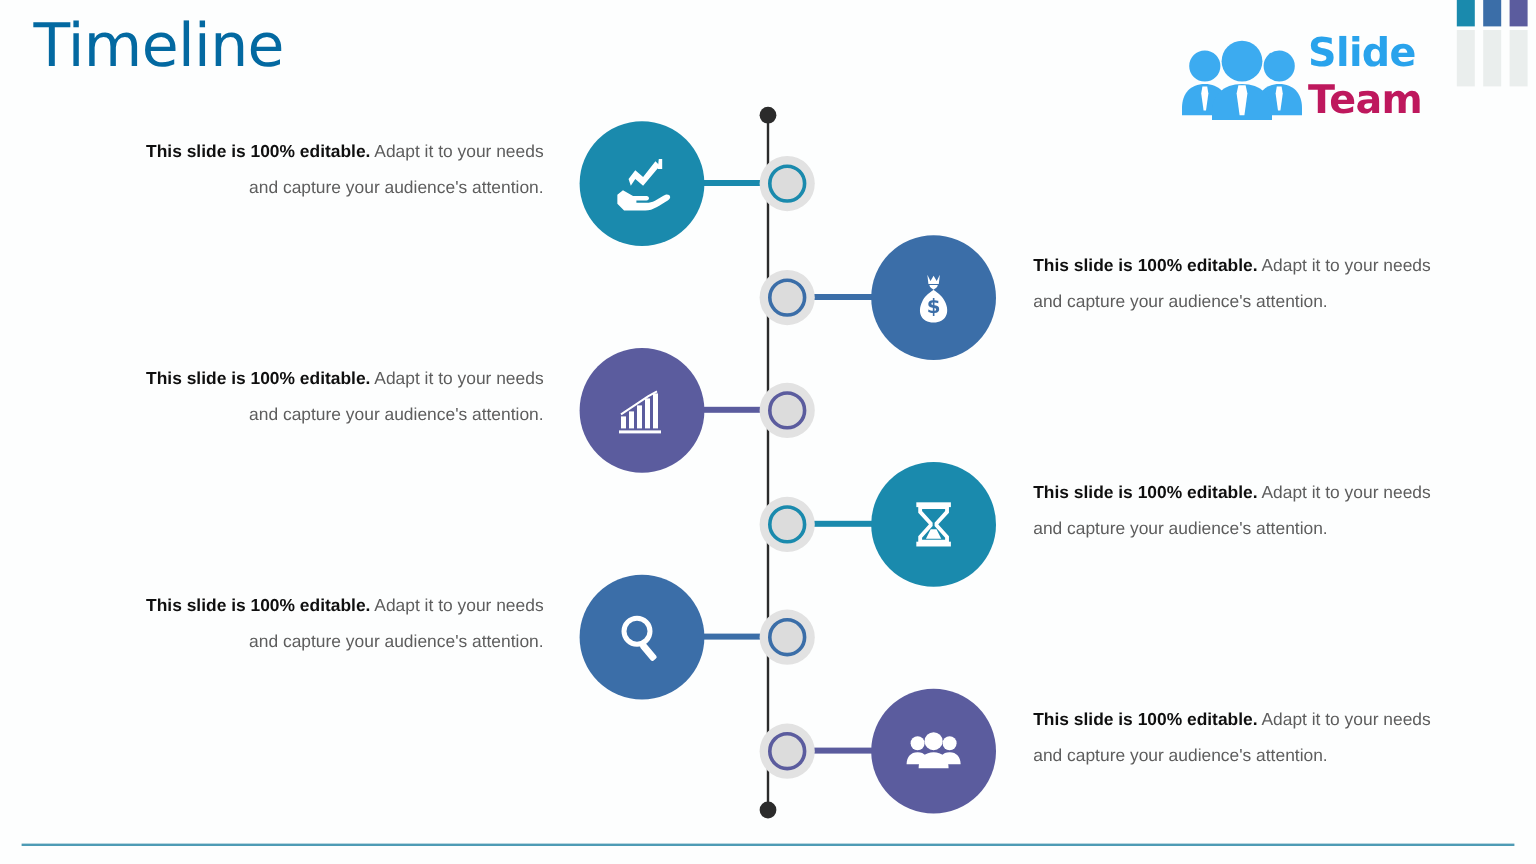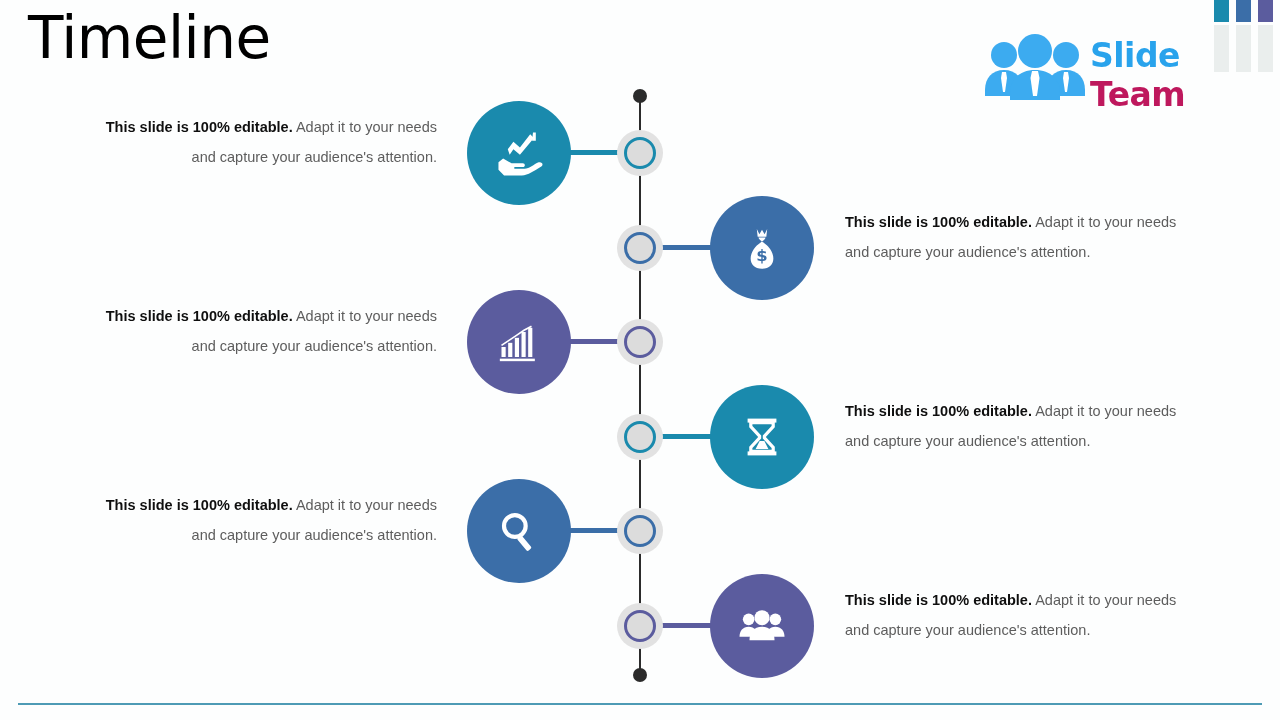--- a/index.html
+++ b/index.html
@@ -20,23 +20,23 @@
     height: 720px;
     background: #fdfefe;
     overflow: hidden;
   }
 
   
   #page-title {
     position: absolute;
     left: 28px;
     top: 6px;
-    font-size: 58px;
+    font-size: 50px;
     font-weight: 400;
-    color: #000000;
+    color: #0369a1;
     letter-spacing: -0.5px;
     line-height: 64px;
     font-family: "DejaVu Sans", sans-serif;
   }
 
   
   #brand-logo {
     position: absolute;
     left: 980px;
     top: 22px;
@@ -49,21 +49,20 @@
     top: 8px;
     width: 110px;
     height: 70px;
   }
   #brand-wordmark {
     position: absolute;
     left: 110px;
     top: 2px;
     width: 96px;
     height: 80px;
-    margin-top: 12px;
   }
   .brand-line {
     font-size: 33px;
     font-weight: bold;
     line-height: 39px;
     font-family: "DejaVu Sans", sans-serif;
     letter-spacing: -0.5px;
   }
   #brand-slide-text { color: #29a3ec; }
   #brand-team-text  { color: #be185d; }
@@ -113,21 +112,21 @@
     height: 14px;
     border-radius: 50%;
     background: #2b2b2b;
   }
   #spine-dot-top    { top: 89px; }
   #spine-dot-bottom { top: 668px; }
 
   
   .timeline-row {
     position: absolute;
-    left: 0;
+    left: 16px;
     width: 1076px;
     height: 130px;
   }
 
   
   .node {
     position: absolute;
     width: 46px;
     height: 46px;
     border-radius: 50%;

